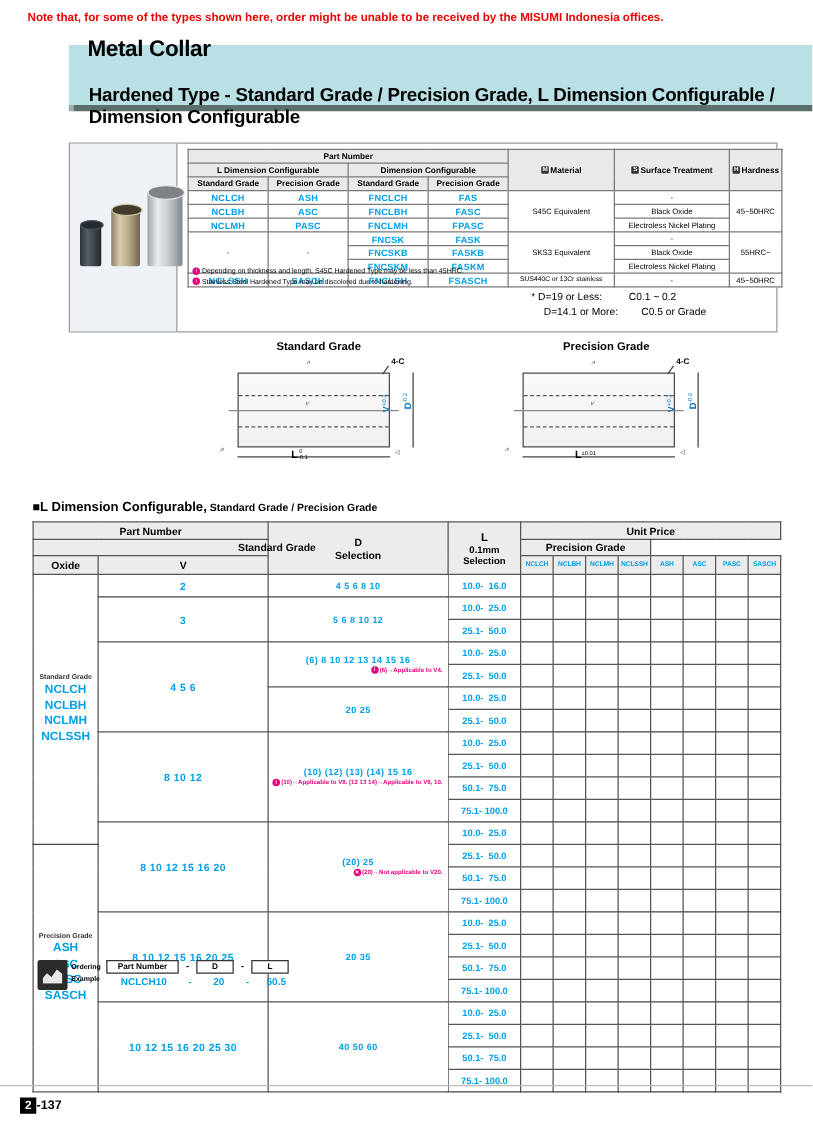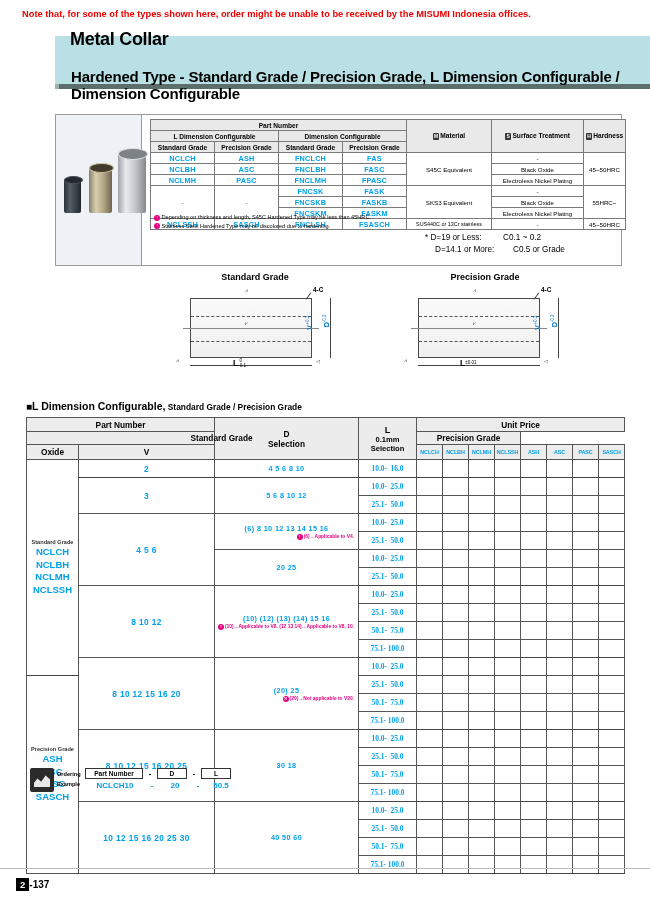--- a/index.html
+++ b/index.html
@@ -155,21 +155,21 @@
     display:block; font-size:4.9px; color:#e6007e; font-weight:bold;
     text-align:right; padding-right:4px; margin-top:1px; letter-spacing:0;
   }
   .dnote .nb {
     display:inline-block; width:6px; height:6px; line-height:6px; border-radius:50%;
     background:#e6007e; color:#fff; font-size:4.3px; text-align:center; vertical-align:middle;
     margin-right:1px;
   }
   .lcell {
     font-size:7.4px; color:#00a0e9; font-weight:bold; text-align:right;
-    padding-right:5px; white-space:pre; height:18px;font-family:Liberation Serif, serif;
+    padding-right:5px; white-space:pre; height:18px;
   }
   .pricecell { background:#ddeefc; }
   .seprow td { border-bottom:1.6px solid #444; }
   .thickline { border-left:1.6px solid #444 !important; }
 
   
   .order { position:absolute; left:30px; top:768px; }
   .order-ico {
     position:absolute; left:0; top:0; width:24px; height:24px;
     background:#2b2b2b; border-radius:2px;
@@ -572,21 +572,21 @@
         <td class="pricecell">&nbsp;</td>
         <td class="pricecell">&nbsp;</td>
         <td class="pricecell">&nbsp;</td>
         <td class="pricecell thickline">&nbsp;</td>
         <td class="pricecell">&nbsp;</td>
         <td class="pricecell">&nbsp;</td>
         <td class="pricecell">&nbsp;</td>
       </tr>
       <tr>
         <td class="vcell" rowspan="4">8  10 12 15 16 20 25</td>
-        <td class="dcell" rowspan="4"><span>30 18</span></td>
+        <td class="dcell" rowspan="4"><span>20 35</span></td>
         <td class="lcell">10.0-  25.0</td>
         <td class="pricecell">&nbsp;</td>
         <td class="pricecell">&nbsp;</td>
         <td class="pricecell">&nbsp;</td>
         <td class="pricecell">&nbsp;</td>
         <td class="pricecell thickline">&nbsp;</td>
         <td class="pricecell">&nbsp;</td>
         <td class="pricecell">&nbsp;</td>
         <td class="pricecell">&nbsp;</td>
       </tr>

